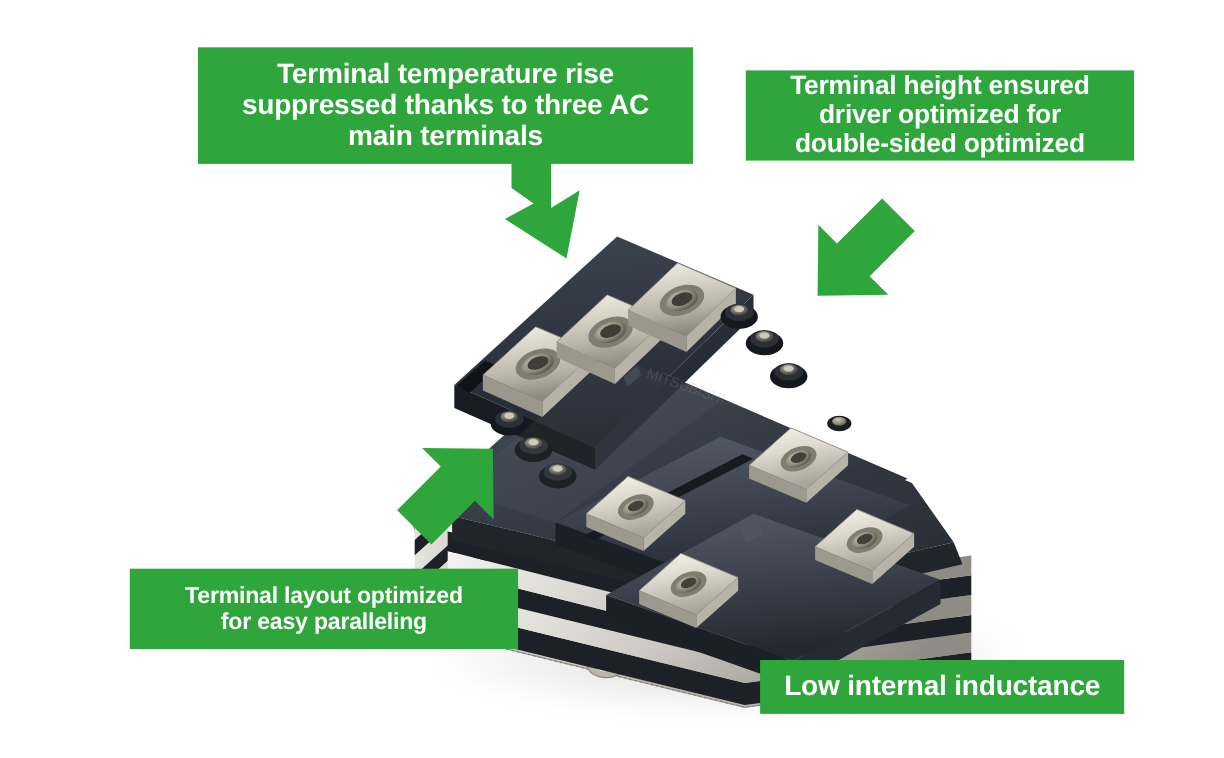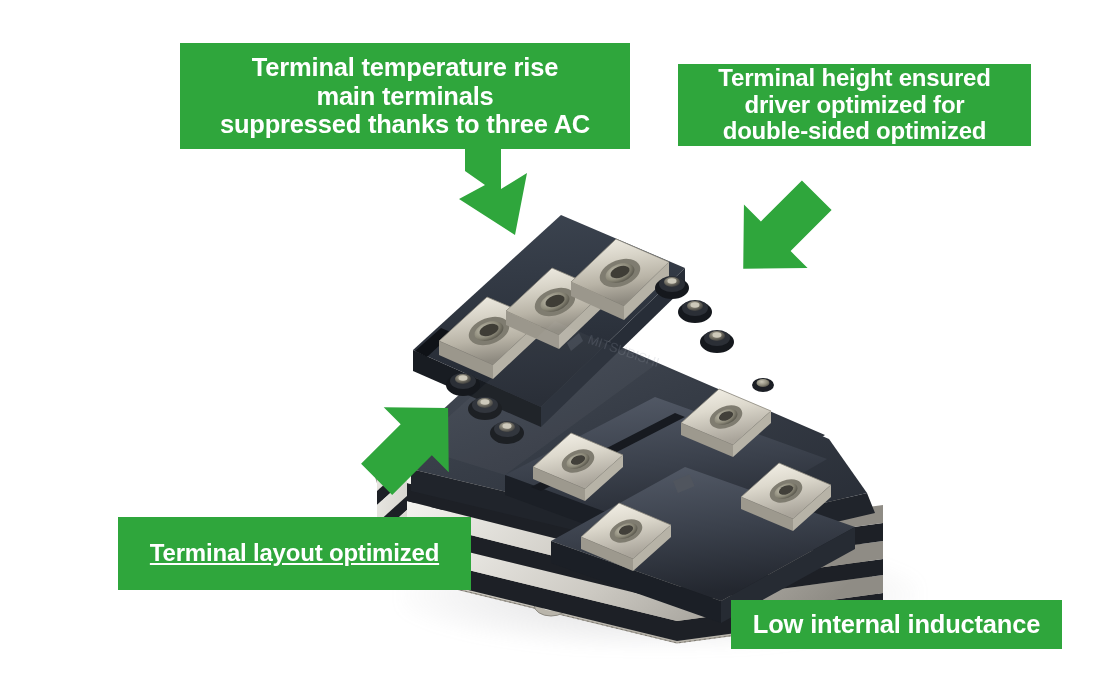--- a/index.html
+++ b/index.html
@@ -32,22 +32,22 @@
     line-height: 1.12;
     letter-spacing: -0.2px;
     box-sizing: border-box;
     padding: 4px 10px;
     z-index: 40;
   }
   .callout span { display: block; width: 100%; }
 
   #callout-1 { left: 158px; top: 43px;  width: 450px; height: 106px; font-size: 25.5px; margin-left: 22px; }
   #callout-2 { left: 678px; top: 64px;  width: 353px; height: 82px; font-size: 24px; }
-  #callout-3 { left: 118px; top: 517px; width: 353px; height: 73px;  font-size: 24px; text-decoration: underline; }
-  #callout-4 { left: 691px; top: 600px; width: 331px; height: 49px;  font-size: 25.5px; margin-left: 40px; }
+  #callout-3 { left: 118px; top: 517px; width: 353px; height: 73px;  font-size: 21px; }
+  #callout-4 { left: 691px; top: 600px; width: 331px; height: 49px;  font-size: 25.5px; }
 
   
   .arrow { position: absolute; z-index: 41; }
   #arrow-1 { left: 455px; top: 143px;  width: 110px; height: 95px; }
   #arrow-2 { left: 725px; top: 180px;  width: 110px; height: 105px; }
   #arrow-3 { left: 352px; top: 392px;  width: 120px; height: 105px; }
 
   
   #product {
     position: absolute;
@@ -337,36 +337,37 @@
     <svg width="120" height="105" viewBox="0 0 120 105" xmlns="http://www.w3.org/2000/svg">
       <g transform="rotate(-135 60 52)">
         <path d="M 38,2 L 82,2 L 82,58 L 106,58 L 60,103 L 14,58 L 38,58 Z" fill="#2fa63c"></path>
       </g>
     </svg>
   </div>
 
   <div class="callout" id="callout-1">
     <span>
       <span>Terminal temperature rise</span>
+      <span>suppressed thanks to three AC</span>
       <span>main terminals</span>
-      <span>suppressed thanks to three AC</span>
     </span>
   </div>
 
   <div class="callout" id="callout-2">
     <span>
       <span>Terminal height ensured</span>
       <span>driver optimized for</span>
       <span>double-sided optimized</span>
     </span>
   </div>
 
   <div class="callout" id="callout-3">
     <span>
       <span>Terminal layout optimized</span>
+      <span>for easy paralleling</span>
     </span>
   </div>
 
   <div class="callout" id="callout-4">
     <span>
       <span>Low internal inductance</span>
     </span>
   </div>
 
 </div>

